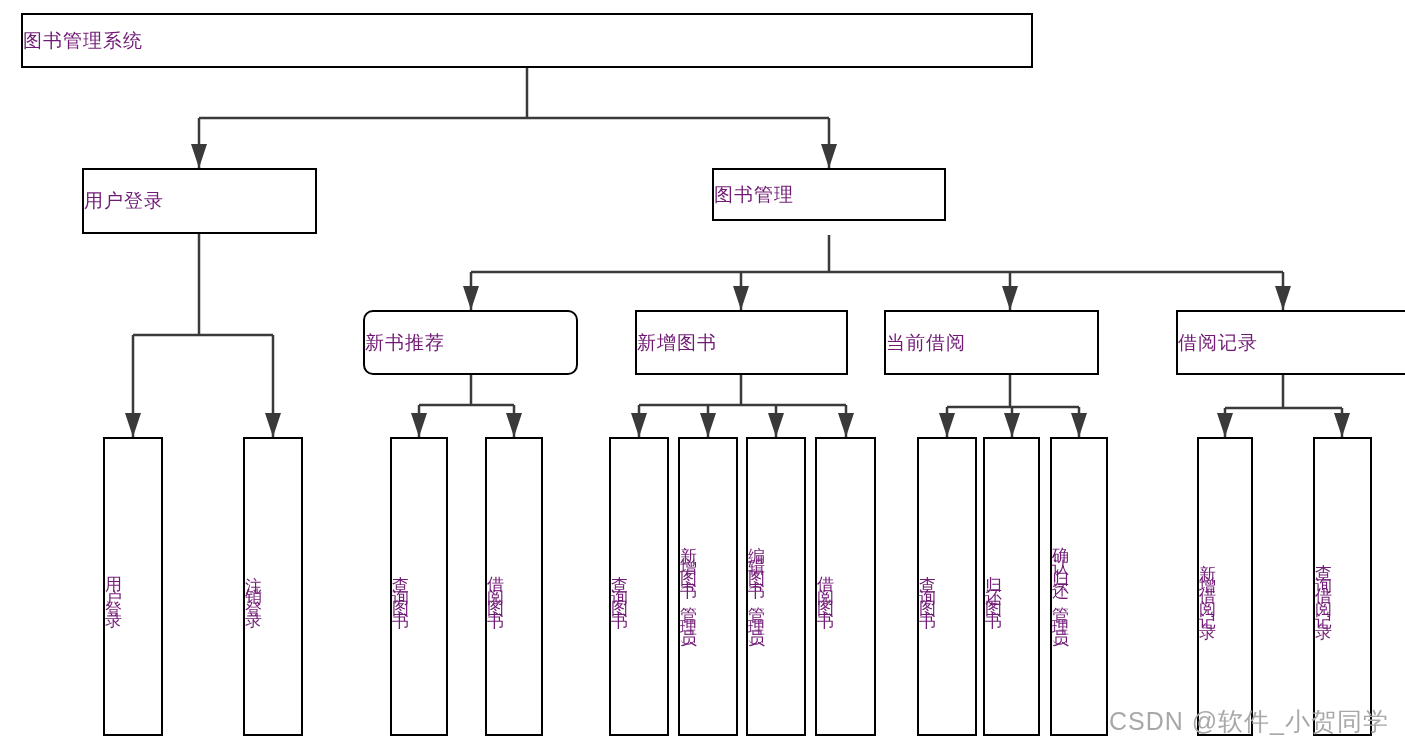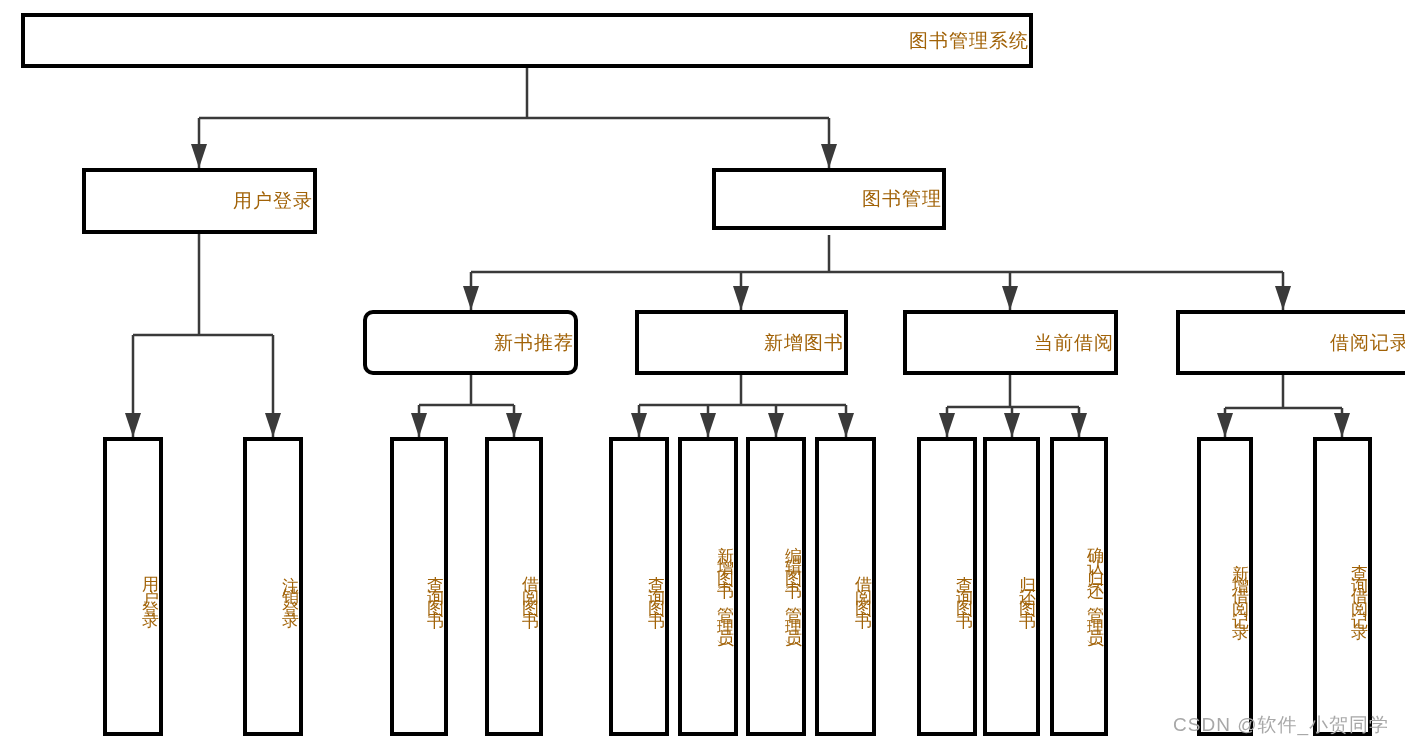--- a/index.html
+++ b/index.html
@@ -9,37 +9,37 @@
     width:1405px;height:747px;
     background:#ffffff;
     font-family:"Liberation Sans","DejaVu Sans",sans-serif;
     overflow:hidden;
   }
   .connector-svg{position:absolute;left:0;top:0;width:1405px;height:747px;z-index:1;}
   .node{
     position:absolute;
     box-sizing:border-box;
     background:#ffffff;
-    border:4px solid #000000;
-    display:flex;align-items:center;justify-content:flex-end;
-    color:#a16207;
+    border:2px solid #000000;
+    display:flex;align-items:center;justify-content:flex-start;
+    color:#701a75;
     z-index:2;
   }
   .hbox{font-size:19px;letter-spacing:1px;}
   .vbox{font-size:17px;}
   .vbox .vtext{
     writing-mode:vertical-rl;
     letter-spacing:12px;
     line-height:1;
     white-space:nowrap;
   }
   .watermark{
     position:absolute;
     right:16px;bottom:9px;
-    font-size:19px;
+    font-size:25px;
     color:#a8a8a8;
     letter-spacing:1px;
     z-index:3;
   }
 </style>
 </head>
 <body>
 
 <div class="canvas">
 
@@ -83,31 +83,31 @@
     </g>
   </svg>
 
   <div class="node hbox" style="left:21px;top:13px;width:1012px;height:55px;">
     <span>图书管理系统</span>
   </div>
 
   <div class="node hbox" style="left:82px;top:168px;width:235px;height:66px;">
     <span>用户登录</span>
   </div>
-  <div class="node hbox" style="left:712px;top:168px;width:234px;height:62px;">
+  <div class="node hbox" style="left:712px;top:168px;width:234px;height:53px;">
     <span>图书管理</span>
   </div>
 
   <div class="node hbox" style="left:363px;top:310px;width:215px;height:65px;border-radius:10px;">
     <span>新书推荐</span>
   </div>
   <div class="node hbox" style="left:635px;top:310px;width:213px;height:65px;">
     <span>新增图书</span>
   </div>
-  <div class="node hbox" style="left:903px;top:310px;width:215px;height:65px;">
+  <div class="node hbox" style="left:884px;top:310px;width:215px;height:65px;">
     <span>当前借阅</span>
   </div>
   <div class="node hbox" style="left:1176px;top:310px;width:238px;height:65px;">
     <span>借阅记录</span>
   </div>
 
   <div class="node vbox" style="left:103px;top:437px;width:60px;height:299px;">
     <span class="vtext">用户登录</span>
   </div>
   <div class="node vbox" style="left:243px;top:437px;width:60px;height:299px;">

